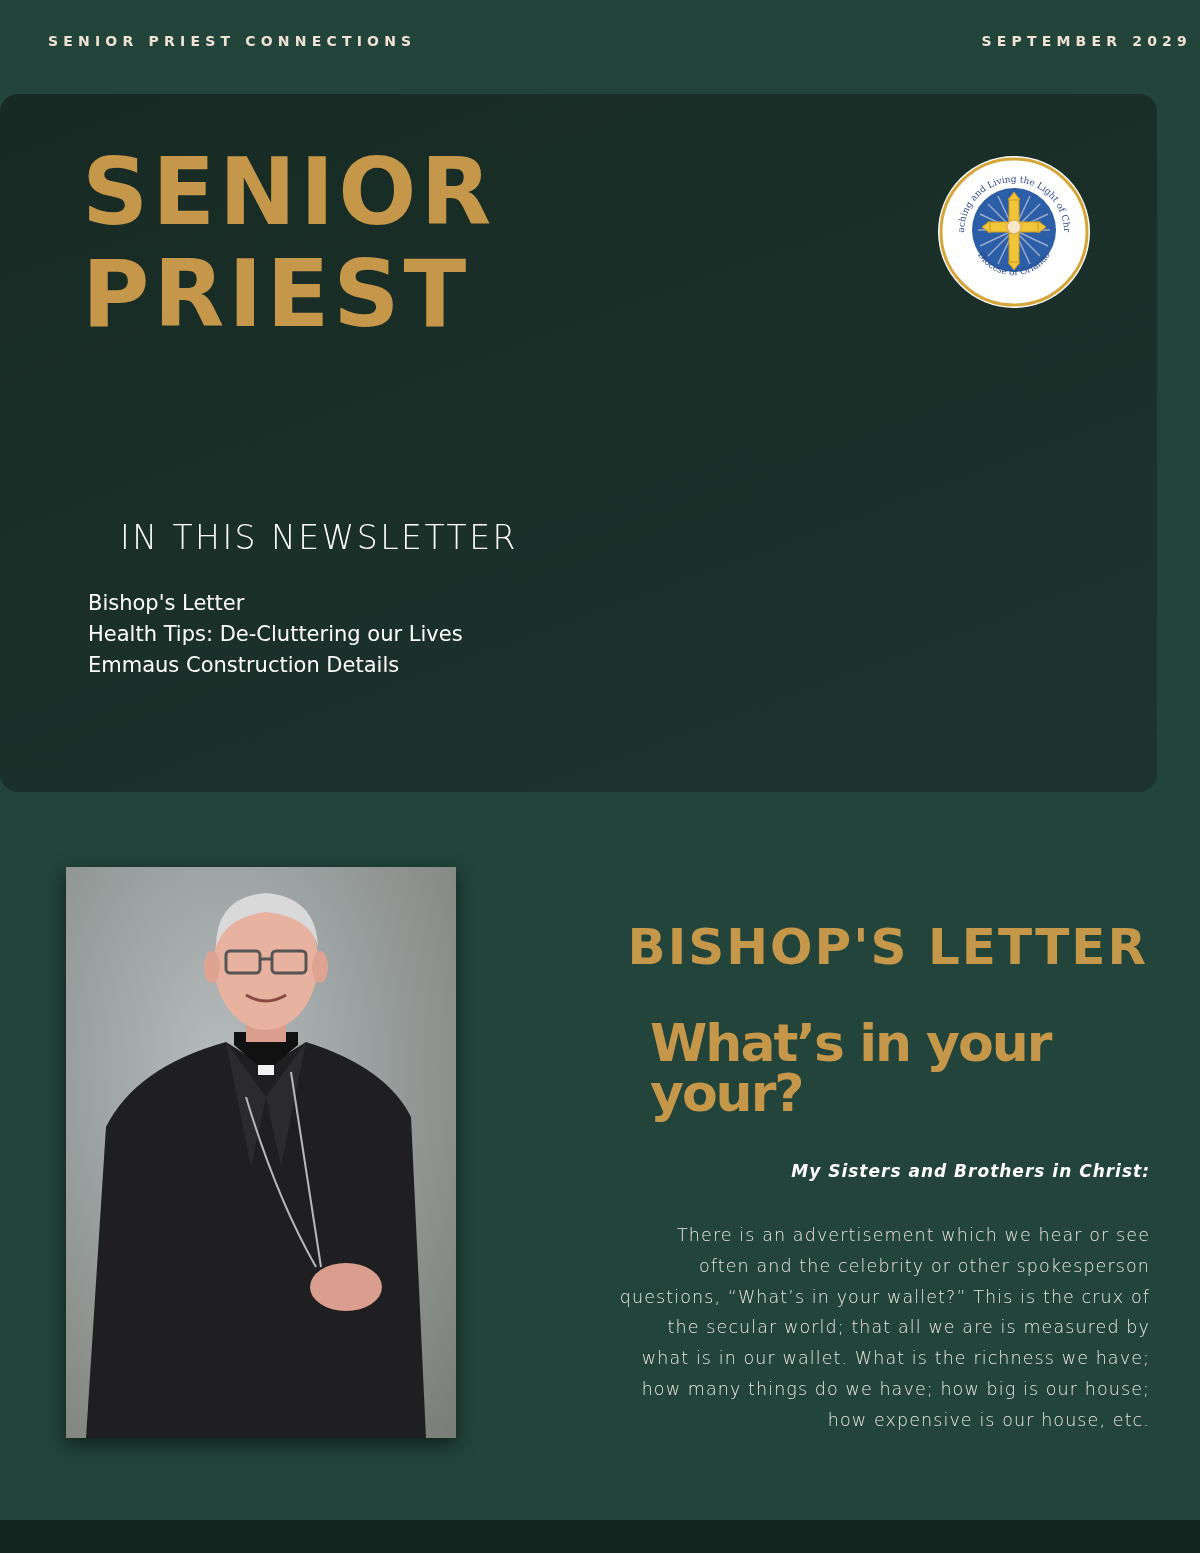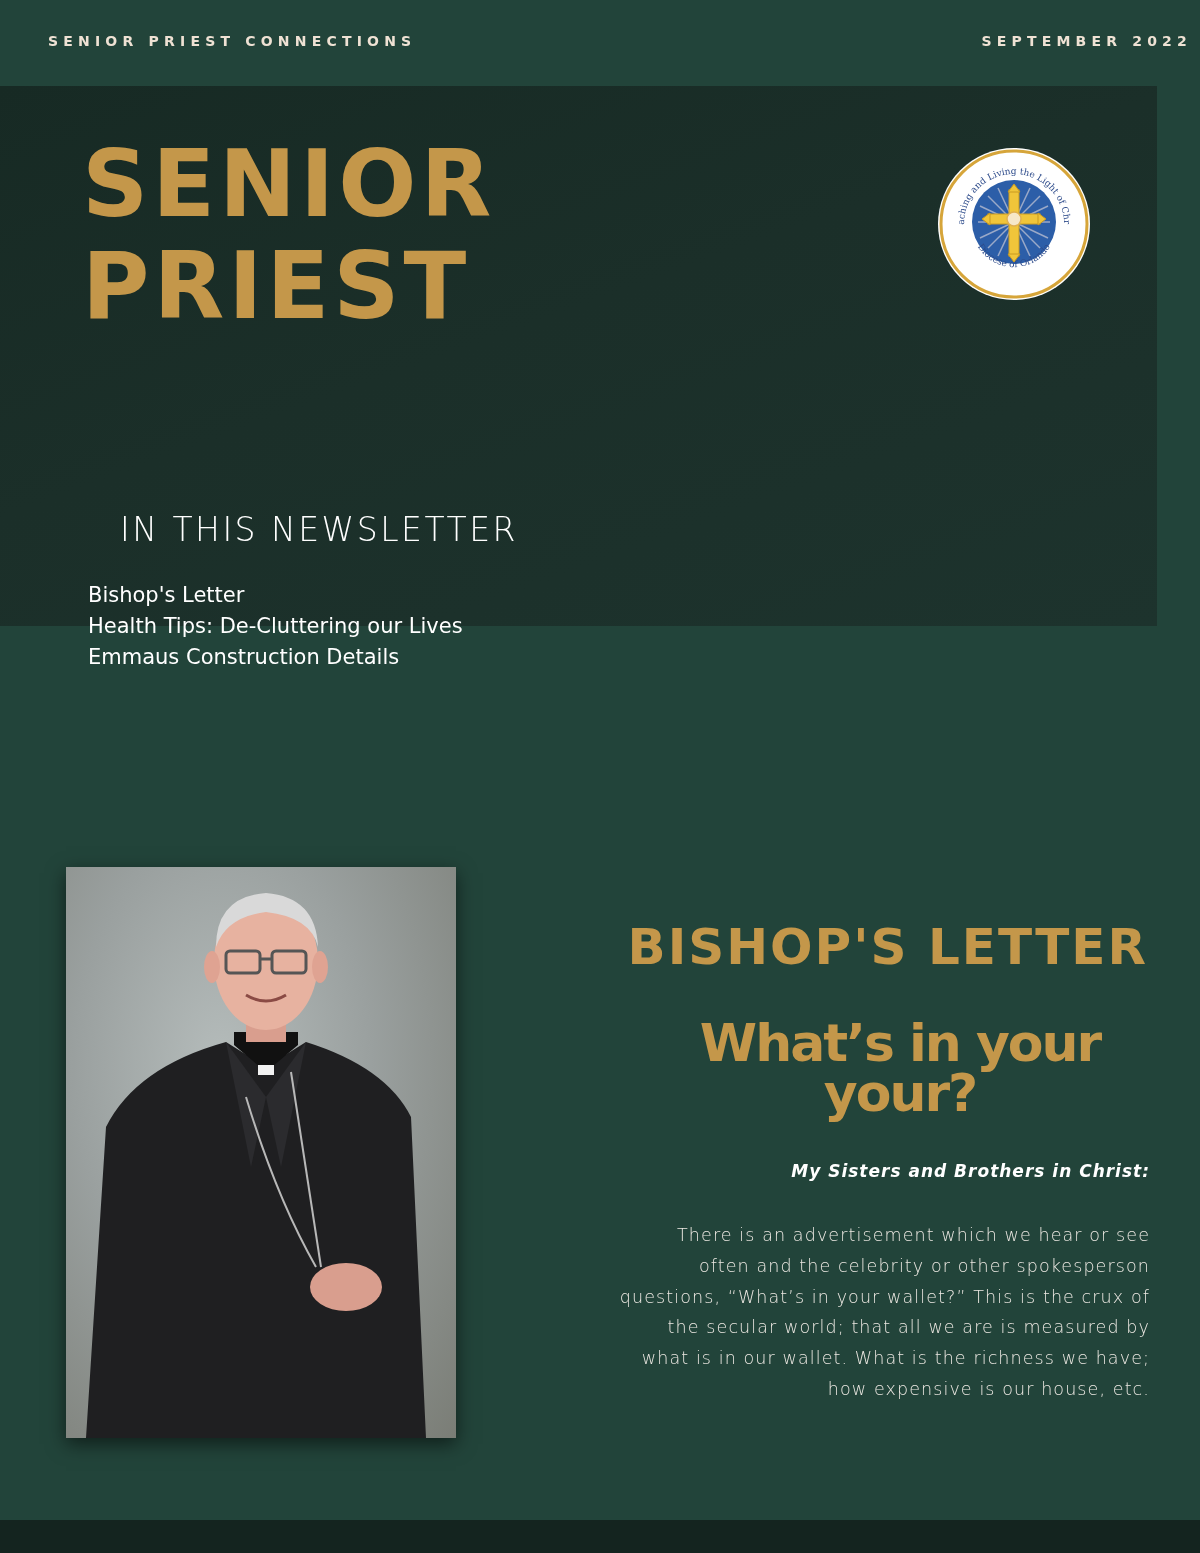--- a/index.html
+++ b/index.html
@@ -12,22 +12,23 @@
   .topbar { position: absolute; left: 0; top: 0; width: 1200px; height: 94px; padding-left: 40px; }
   .topbar .left, .topbar .right {
     position: absolute; top: 33px;
     color: #efe2d4; font-weight: 700; font-size: 14px; letter-spacing: 5.2px;
     font-family: "DejaVu Sans", sans-serif;
   }
   .topbar .left { left: 48px; }
   .topbar .right { right: 48px; }
 
   .hero {
-    position: absolute; left: 0; top: 86px; width: 1157px; height: 540px;
+    position: absolute; left: 0; top: 94px; width: 1157px; height: 698px;
     background: linear-gradient(160deg, #172a24 0%, #1b2f29 45%, #1d332d 100%);
+    border-radius: 18px;
   }
   .hero-title {
     position: absolute; left: 82px; top: 48px;
     color: #c4974a; font-weight: 700; font-size: 92px; line-height: 102px;
     letter-spacing: 4px; font-family: "DejaVu Sans", sans-serif;
   }
   .hero-title div { white-space: nowrap; }
   .logo {
     position: absolute; left: 936px; top: 60px; width: 156px; height: 156px;
   }
@@ -50,21 +51,21 @@
   }
 
   .letter-title {
     position: absolute; right: 52px; top: 918px;
     color: #c4974a; font-weight: 700; font-size: 50px; letter-spacing: 2px;
     font-family: "DejaVu Sans", sans-serif; text-align: right;
   }
   .letter-sub {
     position: absolute; right: 50px; top: 1018px; width: 500px;
     color: #c4974a; font-weight: 700; font-size: 52px; line-height: 50px;
-    letter-spacing: -2px; text-align: center;
+    letter-spacing: -2px; text-align: left;
     font-family: "DejaVu Sans", sans-serif;
   }
   .salutation {
     position: absolute; right: 50px; top: 1161px;
     color: #ffffff; font-weight: 700; font-size: 17px; letter-spacing: 1px;
     font-family: "DejaVu Sans", sans-serif;
     font-style: italic;
   }
   .body-text {
     position: absolute; right: 50px; top: 1220px; width: 600px;
@@ -76,21 +77,21 @@
   .footer {
     position: absolute; left: 0; top: 1520px; width: 1200px; height: 33px;
     background: #14241f;
   }
 </style>
 </head>
 <body>
 
 <div class="topbar">
   <div class="left">SENIOR PRIEST CONNECTIONS</div>
-  <div class="right">SEPTEMBER 2022</div>
+  <div class="right">SEPTEMBER 2029</div>
 </div>
 
 <div class="hero">
   <div class="hero-title">
     <div>SENIOR</div>
     <div>PRIEST</div>
   </div>
 
   <div class="logo">
     <svg width="156" height="156" viewBox="0 0 156 156">
@@ -175,16 +176,17 @@
   <div>What’s in your</div>
   <div>your?</div>
 </div>
 <div class="salutation">My Sisters and Brothers in Christ:</div>
 <div class="body-text">
   <div>There is an advertisement which we hear or see</div>
   <div>often and the celebrity or other spokesperson</div>
   <div>questions, “What’s in your wallet?” This is the crux of</div>
   <div>the secular world; that all we are is measured by</div>
   <div>what is in our wallet. What is the richness we have;</div>
+  <div>how many things do we have; how big is our house;</div>
   <div>how expensive is our house, etc.</div>
 </div>
 
 <div class="footer"></div>
 
 </body></html>

